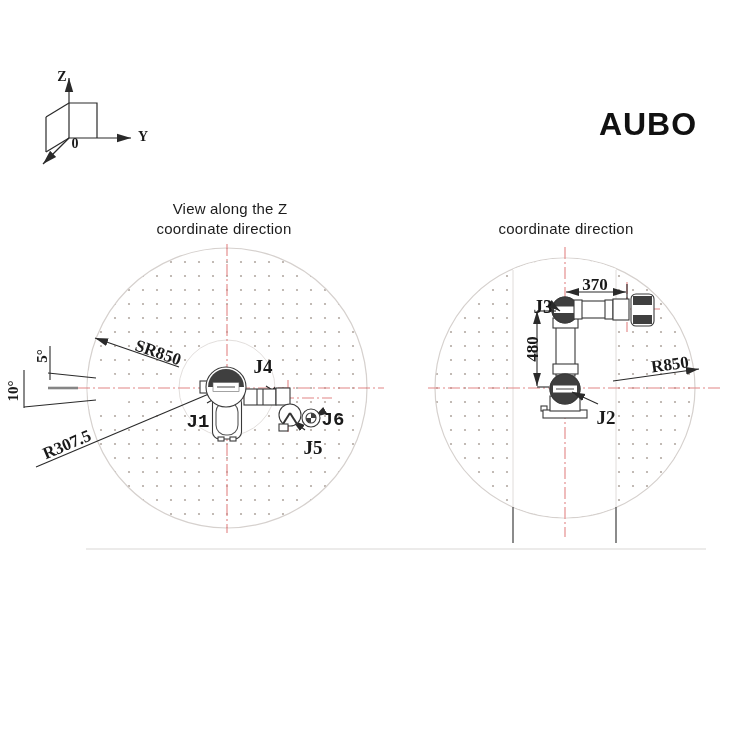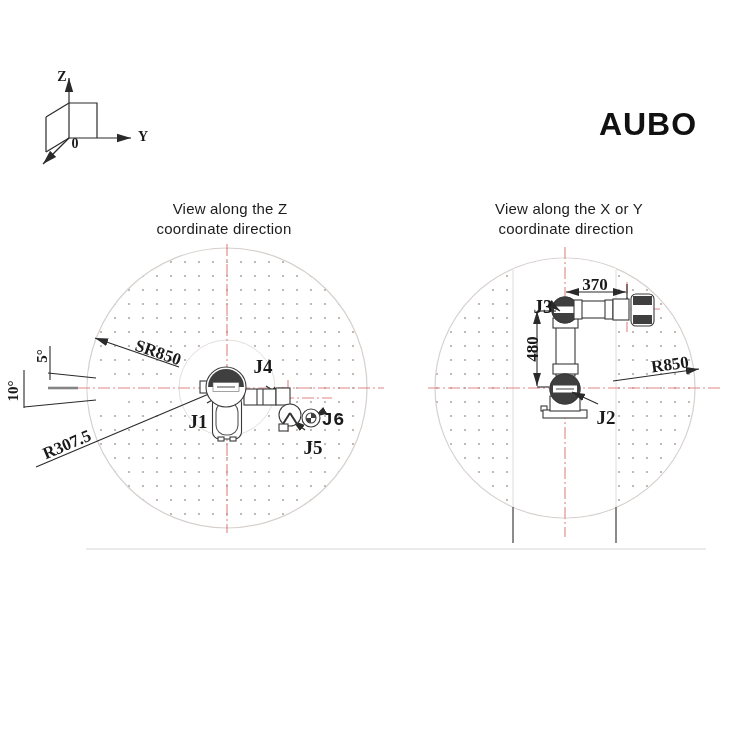--- a/index.html
+++ b/index.html
@@ -163,28 +163,27 @@
 </svg>
 
 <div class="lbl brand" style="left:648px;top:124px;">AUBO</div>
 
 <div class="lbl axis" style="left:62px;top:77px;">Z</div>
 <div class="lbl axis" style="left:143px;top:137px;">Y</div>
 <div class="lbl axis" style="left:75px;top:144px;">0</div>
 
 <div class="lbl title" style="left:230px;top:208px;">View along the Z</div>
 <div class="lbl title" style="left:224px;top:228px;">coordinate direction</div>
-<div class="lbl title" style="left:569px;top:208px;">View along the X or Y</div>
 <div class="lbl title" style="left:566px;top:228px;">coordinate direction</div>
 
 <div class="lbl cad dim" style="left:158px;top:353px;transform:translate(-50%,-50%) rotate(19deg);">SR850</div>
 <div class="lbl cad dim" style="left:67px;top:445px;transform:translate(-50%,-50%) rotate(-23deg);">R307.5</div>
 <div class="lbl cad sm" style="left:42px;top:356px;transform:translate(-50%,-50%) rotate(-90deg);">5°</div>
 <div class="lbl cad sm" style="left:13px;top:391px;transform:translate(-50%,-50%) rotate(-90deg);">10°</div>
-<div class="lbl cad j" style="left:198px;top:411px;">J1</div>
+<div class="lbl cad j" style="left:198px;top:411px;font-family:Liberation Mono, monospace;">J1</div>
 <div class="lbl cad j" style="left:263px;top:356px;">J4</div>
 <div class="lbl cad j" style="left:333px;top:409px;font-family:Liberation Mono, monospace;">J6</div>
 <div class="lbl cad j" style="left:313px;top:437px;">J5</div>
 
 <div class="lbl cad j" style="left:543px;top:296px;">J3</div>
 <div class="lbl cad dim" style="left:595px;top:285px;">370</div>
 <div class="lbl cad dim" style="left:533px;top:349px;transform:translate(-50%,-50%) rotate(-90deg);">480</div>
 <div class="lbl cad j" style="left:606px;top:407px;">J2</div>
 <div class="lbl cad dim" style="left:670px;top:365px;transform:translate(-50%,-50%) rotate(-8deg);">R850</div>
 

